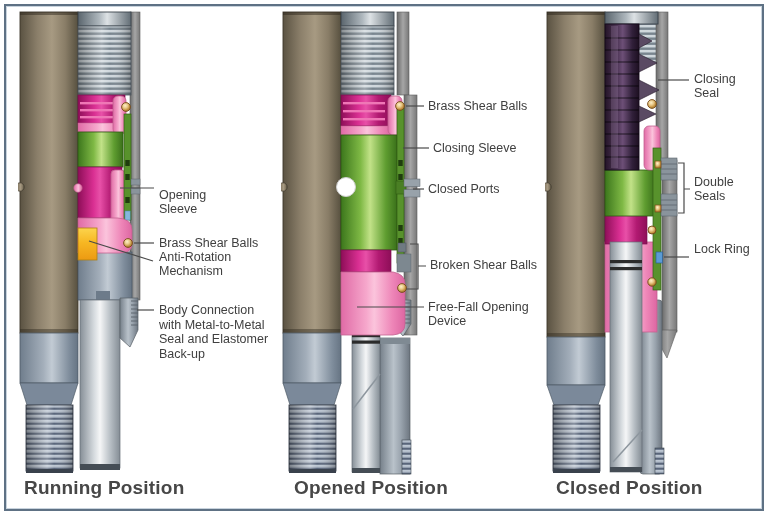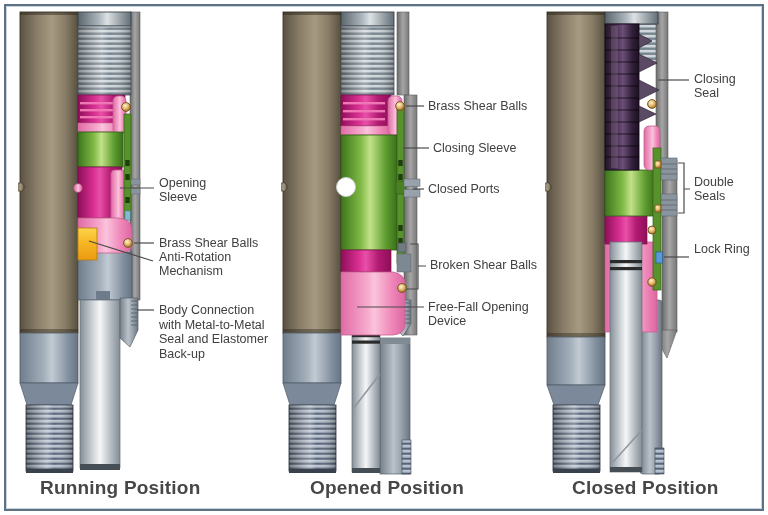--- a/index.html
+++ b/index.html
@@ -4,21 +4,21 @@
 <style>
   html,body{margin:0;padding:0;background:#fff;}
   #stage{position:relative;width:768px;height:515px;background:#fff;overflow:hidden;
          font-family:"Liberation Sans",sans-serif;}
   #frame{position:absolute;left:4px;top:4px;right:4px;bottom:4px;
          border:2px solid #5e7184;box-shadow:inset 0 0 0 1px #c8d3dd;}
   .tool{position:absolute;}
   #overlay{position:absolute;left:0;top:0;pointer-events:none;}
   .lbl{position:absolute;color:#404040;font-size:12.5px;line-height:14px;white-space:nowrap;}
   .lbl div{white-space:nowrap;}
-  .caption{position:absolute;color:#474747;font-size:19px;font-weight:600;letter-spacing:.2px;margin-left:16px;}
+  .caption{position:absolute;color:#474747;font-size:19px;font-weight:600;letter-spacing:.2px;}
 </style>
 </head>
 <body>
 
 <div id="stage">
   <div id="frame"></div>
 
   <svg width="0" height="0" style="position:absolute">
     <defs>
       <linearGradient id="gBrown" x1="0" y1="0" x2="1" y2="0">
@@ -341,21 +341,21 @@
       <line x1="403" y1="148" x2="429" y2="148"></line>
       <line x1="413" y1="189" x2="424" y2="189"></line>
       <path d="M410,244 H418 V289 H406 M418,266 H426"></path>
       <line x1="357" y1="307" x2="424" y2="307"></line>
       <line x1="658" y1="80" x2="689" y2="80"></line>
       <path d="M678,163 H684 V213 H678 M684,189 H690"></path>
       <line x1="664" y1="257" x2="689" y2="257"></line>
     </g>
   </svg>
 
-  <div class="lbl" style="left:159px;top:176px">
+  <div class="lbl" style="left:159px;top:188px">
     <div>Opening</div>
     <div>Sleeve</div>
   </div>
   <div class="lbl" style="left:159px;top:236px">
     <div>Brass Shear Balls</div>
   </div>
   <div class="lbl" style="left:159px;top:303px;line-height:14.5px">
     <div>Body Connection</div>
     <div>with Metal-to-Metal</div>
     <div>Seal and Elastomer</div>

